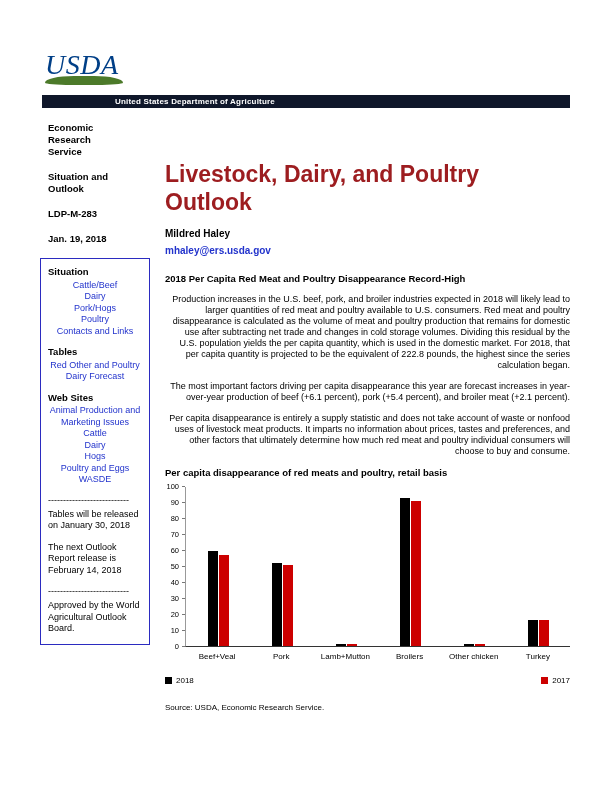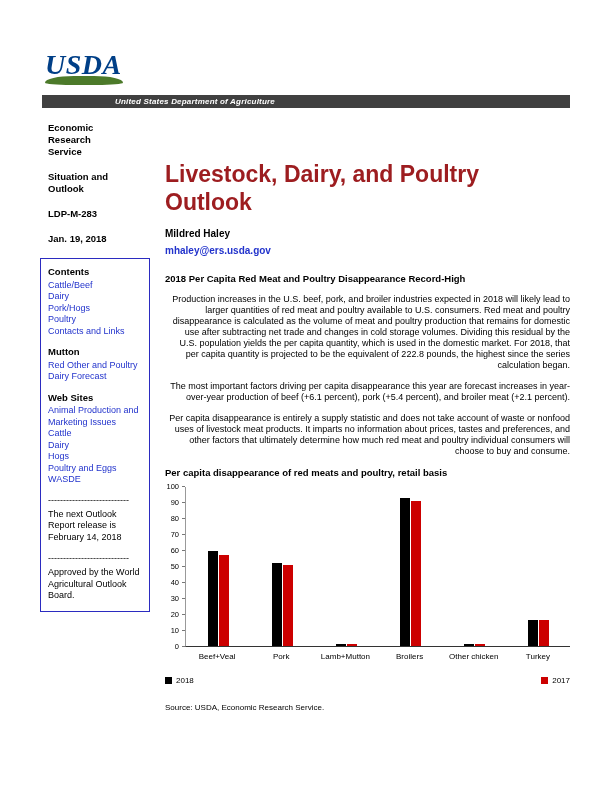--- a/index.html
+++ b/index.html
@@ -2,38 +2,38 @@
 <html style="--title-red: #9d1d20; --link-blue: #2233cc; --logo-blue: #003f87; --logo-green: #4c7a2a; --box-blue: #2b2bc0; --bar-2018: #000000; --bar-2017: #cc0000;"><head>
 <meta charset="utf-8">
 <style>
   * { margin:0; padding:0; box-sizing:border-box; }
   html,body { background:#e9e9e9; }
   .page { position:relative; width:612px; height:792px; background:#ffffff; margin:0 auto;
           font-family:"Liberation Sans","DejaVu Sans",sans-serif; color:#000; overflow:hidden; }
 
   
   .usda-logo { position:absolute; left:45px; top:50px; width:82px; }
-  .usda-text { font-family:"Liberation Serif","DejaVu Serif",serif; font-style:italic; font-weight:bold;
+  .usda-text { font-family:"Liberation Serif","DejaVu Serif",serif; font-style:italic; font-weight:normal;
                font-size:28px; line-height:30px; color:var(--logo-blue,#003f87); letter-spacing:0.5px; }
   .usda-swoosh { width:78px; height:9px; margin-top:-4px; background:var(--logo-green,#4c7a2a);
                  border-radius:50% 50% 45% 45% / 100% 100% 35% 35%; }
-  .dept-bar { position:absolute; left:42px; right:42px; top:95px; height:13px; background:#404040;
-              display:flex; align-items:center;font-style:italic; }
+  .dept-bar { position:absolute; left:42px; right:42px; top:95px; height:13px; background:#0f172a;
+              display:flex; align-items:center; }
   .dept-bar span { color:#fff; font-size:8px; font-weight:bold; margin-left:73px; letter-spacing:0.2px; }
 
   
   .sidebar-meta { position:absolute; left:48px; top:122px; width:78px; font-size:9.5px; font-weight:bold; line-height:12px; }
   .sidebar-meta > div { margin-bottom:13px; }
 
   
   .side-box { position:absolute; left:40px; top:258px; width:110px; border:1px solid var(--box-blue,#2b2bc0);
               padding:7px 7px 9px 7px; font-size:9px; line-height:11.5px; }
   .side-box h3 { font-size:9.5px; font-weight:bold; margin:0 0 2px 0; }
   .side-box .group { margin-bottom:9px; }
-  .side-box .link { color:var(--link-blue,#2233cc); cursor:pointer; display:block; text-decoration:none; }
+  .side-box .link { color:var(--link-blue,#2233cc); cursor:pointer; display:block; text-decoration:none;text-align:center; }
   .divider { height:11px; overflow:hidden; white-space:nowrap; font-size:9px; margin:1px 0 3px 0; }
   .note { margin-bottom:10px; }
 
   
   .main { position:absolute; left:165px; top:124px; width:405px;margin-top:36px; }
   .title { color:var(--title-red,#9d1d20); font-size:23px; line-height:28px; font-weight:bold; width:350px; margin-bottom:11px; }
   .author { font-size:10px; font-weight:bold; line-height:13px; }
   .email { font-size:10px; font-weight:bold; color:var(--link-blue,#2233cc); line-height:13px; margin-bottom:16px;
            cursor:pointer; display:inline-block; text-decoration:none; }
   .headline { font-size:9.5px; font-weight:bold; margin-bottom:10px; }
@@ -71,42 +71,43 @@
 
   <div class="sidebar-meta">
     <div>Economic Research Service</div>
     <div>Situation and Outlook</div>
     <div>LDP-M-283</div>
     <div>Jan. 19, 2018</div>
   </div>
 
   <div class="side-box">
     <div class="group">
-      <h3>Contents</h3>
+      <h3>Situation</h3>
       <a class="link">Cattle/Beef</a>
       <a class="link">Dairy</a>
       <a class="link">Pork/Hogs</a>
       <a class="link">Poultry</a>
       <a class="link">Contacts and Links</a>
     </div>
     <div class="group">
-      <h3>Mutton</h3>
+      <h3>Tables</h3>
       <a class="link">Red Other and Poultry</a>
       <a class="link">Dairy Forecast</a>
     </div>
     <div class="group">
       <h3>Web Sites</h3>
       <a class="link">Animal Production and Marketing Issues</a>
       <a class="link">Cattle</a>
       <a class="link">Dairy</a>
       <a class="link">Hogs</a>
       <a class="link">Poultry and Eggs</a>
       <a class="link">WASDE</a>
     </div>
     <div class="divider">---------------------------</div>
+    <div class="note">Tables will be released on January 30, 2018</div>
     <div class="note">The next Outlook Report release is February 14, 2018</div>
     <div class="divider">---------------------------</div>
     <div>Approved by the World Agricultural Outlook Board.</div>
   </div>
 
   <div class="main">
     <div class="title">Livestock, Dairy, and Poultry Outlook</div>
     <div class="author">Mildred Haley</div>
     <a class="email">mhaley@ers.usda.gov</a>
     <div class="headline">2018 Per Capita Red Meat and Poultry Disappearance Record-High</div>

